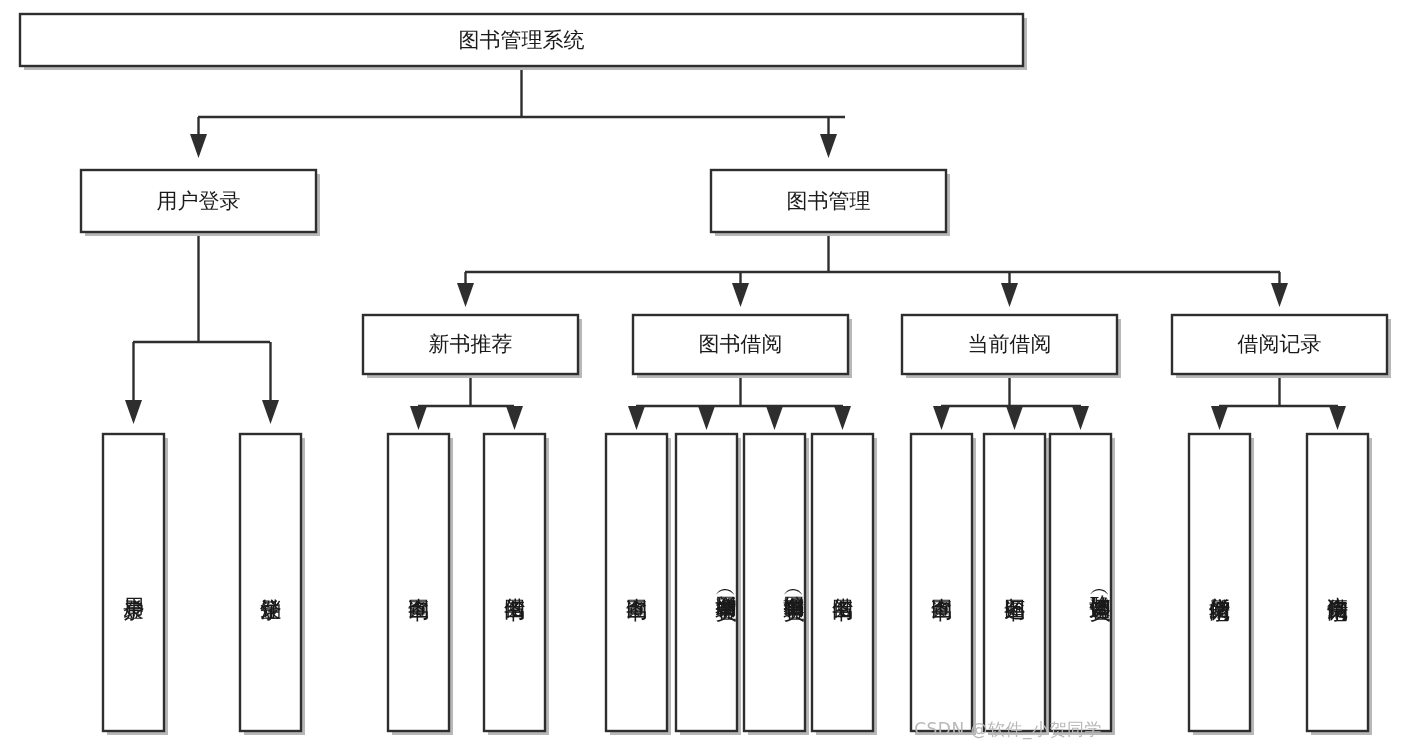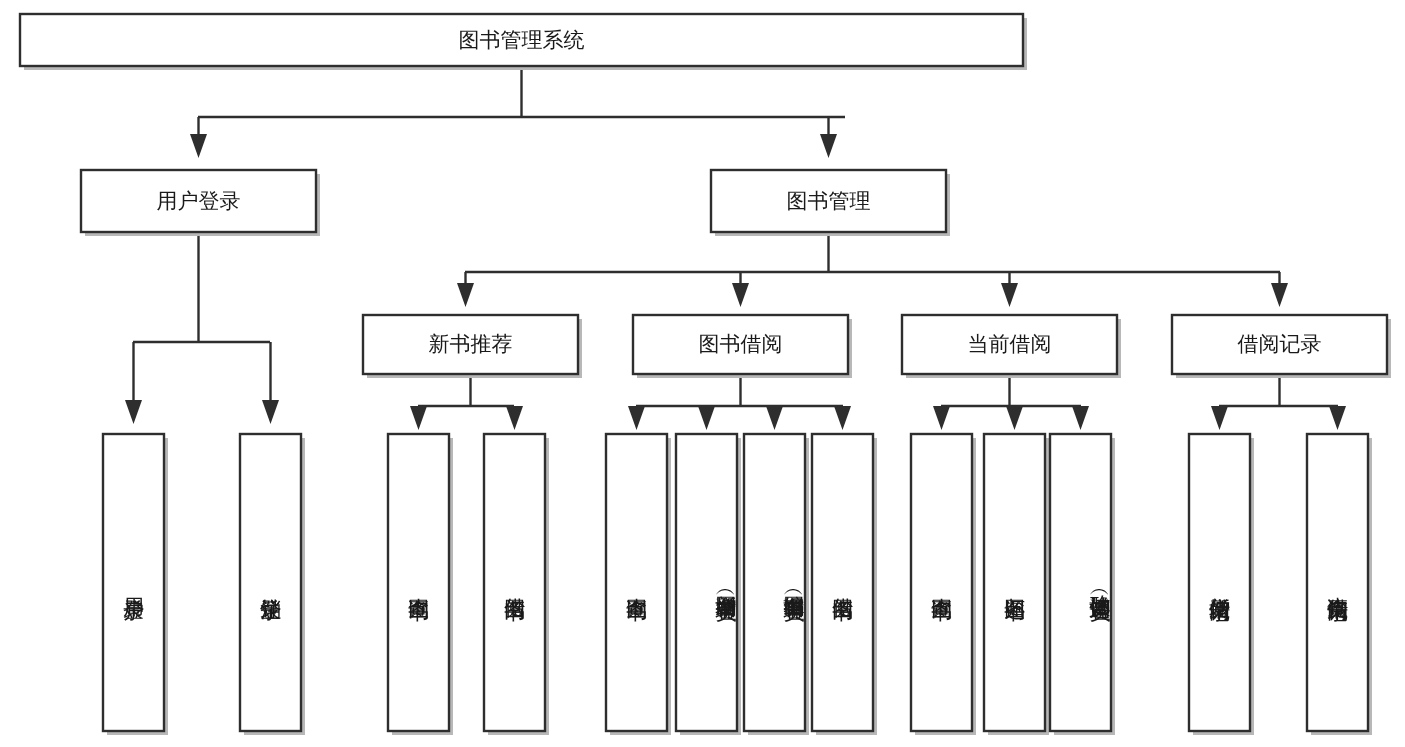--- a/index.html
+++ b/index.html
@@ -269,13 +269,14 @@
   <div class="leaf-label" style="left:606px; top:434px; width:61px; height:297px;">查询图书</div>
   <div class="leaf-label" style="left:676px; top:436px; width:61px; height:293px; align-items:flex-start;">新增图书（管理员）</div>
   <div class="leaf-label" style="left:744px; top:436px; width:61px; height:293px; align-items:flex-start;">编辑图书（管理员）</div>
   <div class="leaf-label" style="left:812px; top:434px; width:61px; height:297px;">借阅图书</div>
   <div class="leaf-label" style="left:911px; top:434px; width:61px; height:297px;">查询图书</div>
   <div class="leaf-label" style="left:984px; top:434px; width:61px; height:297px;">归还图书</div>
   <div class="leaf-label" style="left:1050px; top:436px; width:61px; height:293px; align-items:flex-start;">确认归还（管理员）</div>
   <div class="leaf-label" style="left:1189px; top:434px; width:61px; height:297px;">新增借阅记录</div>
   <div class="leaf-label" style="left:1307px; top:434px; width:61px; height:297px;">查询借阅记录</div>
 
+  <div class="watermark">CSDN @软件_小贺同学</div>
 </div>
 
 </body></html>

